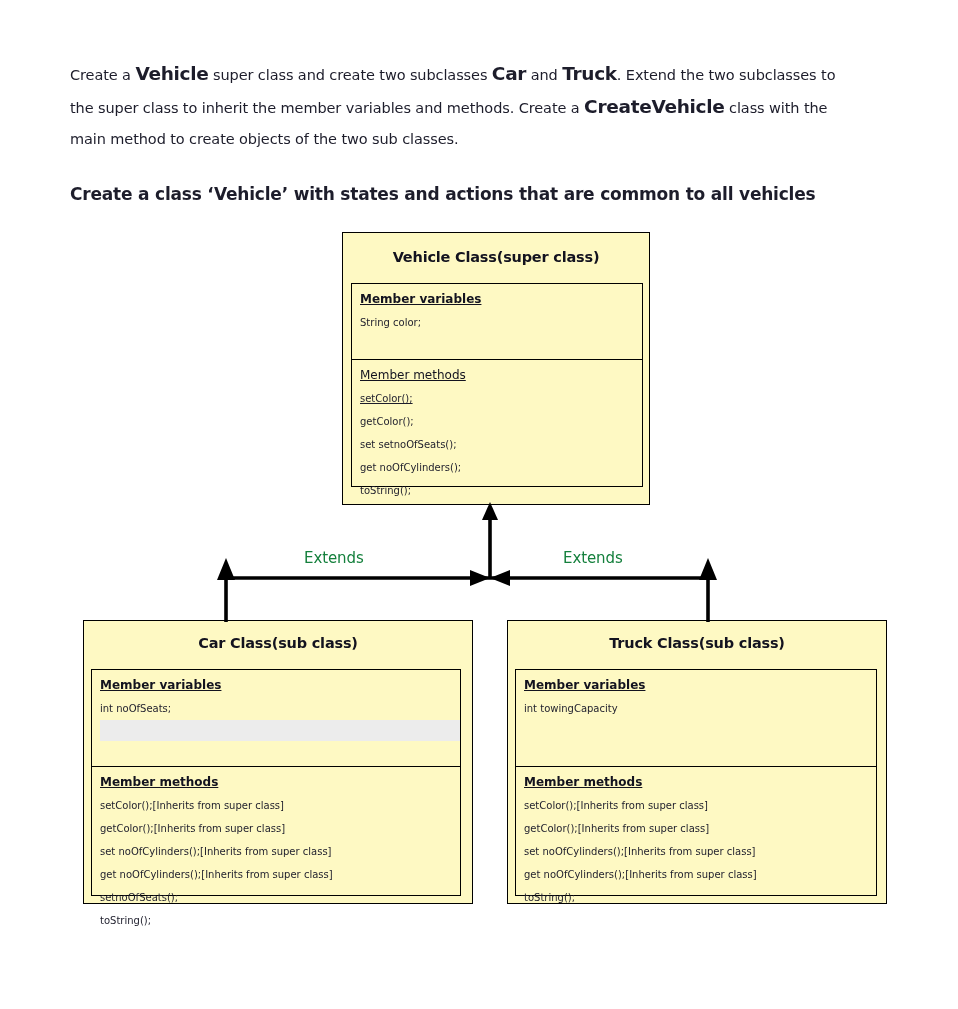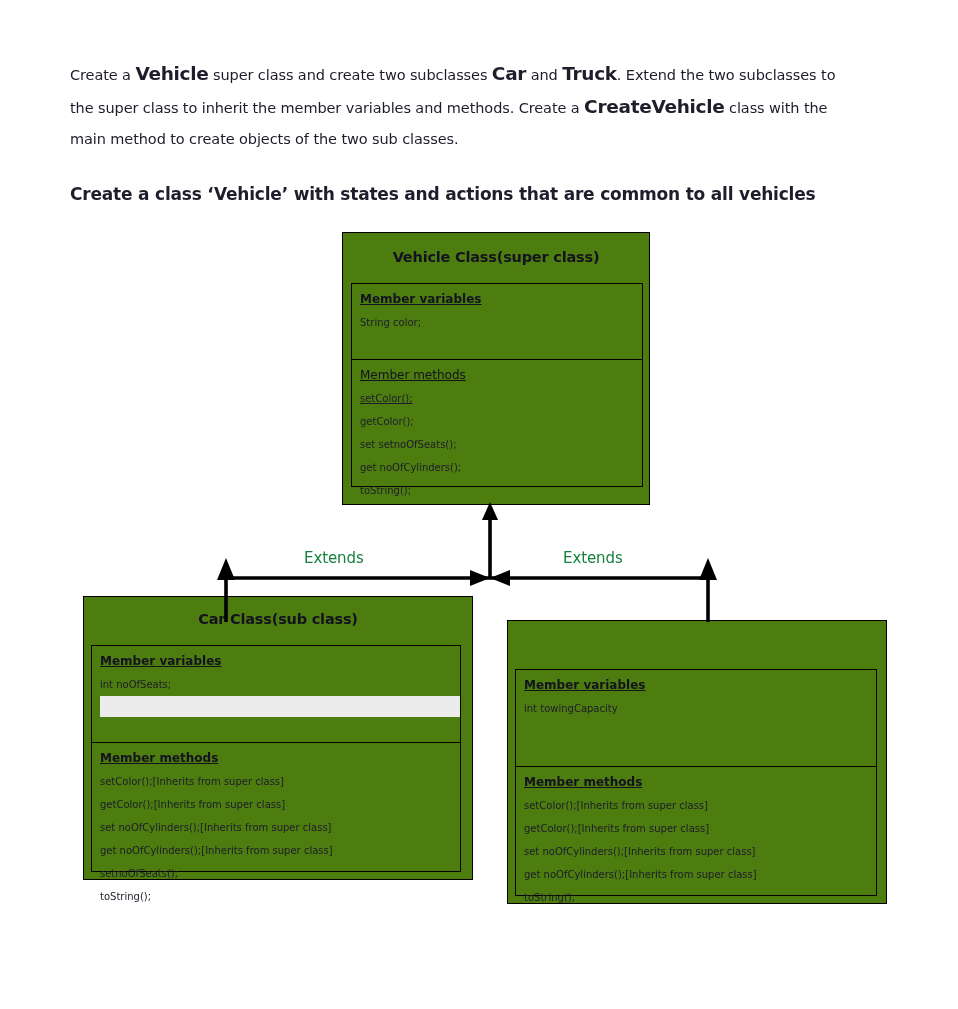--- a/index.html
+++ b/index.html
@@ -40,21 +40,21 @@
   .kw {
     font-weight: bold;
     font-size: 18.5px;
     letter-spacing: -0.3px;
   }
 
   
   .uml-box {
     position: absolute;
     border: 1.6px solid #000000;
-    background: #4d7c0f;
+    background: #fef9c3;
     box-sizing: border-box;
   }
   .uml-title {
     text-align: center;
     font-weight: bold;
     font-size: 14.5px;
     letter-spacing: -0.2px;
     color: #13131f;
   }
   .uml-inner {
@@ -91,21 +91,21 @@
     height: 21px;
   }
   .member.blank { height: 21px; }
 
   
   #vehicle-box { left: 342px; top: 232px; width: 308px; height: 273px; }
   #vehicle-box .uml-title { margin-top: 16px; }
   #vehicle-inner { left: 8px; top: 50px; width: 292px; height: 204px; }
 
   
-  #car-box { left: 83px; top: 596px; width: 390px; height: 284px; }
+  #car-box { left: 83px; top: 620px; width: 390px; height: 284px; }
   #car-box .uml-title { margin-top: 14px; }
   #car-inner { left: 7px; top: 48px; width: 370px; height: 227px; }
 
   
   #truck-box { left: 507px; top: 620px; width: 380px; height: 284px; }
   #truck-box .uml-title { margin-top: 14px; }
   #truck-inner { left: 7px; top: 48px; width: 362px; height: 227px; }
 
   
   #connector {
@@ -167,20 +167,21 @@
         <div class="member">getColor();[Inherits from super class]</div>
         <div class="member">set noOfCylinders();[Inherits from super class]</div>
         <div class="member">get noOfCylinders();[Inherits from super class]</div>
         <div class="member">setnoOfSeats();</div>
         <div class="member">toString();</div>
       </div>
     </div>
 </div>
 
 <div class="uml-box" id="truck-box">
+  <div class="uml-title">Truck  Class(sub class)</div>
   <div class="uml-inner" id="truck-inner">
       <div class="compartment">
         <div class="sec-head bold">Member variables</div>
         <div class="member">int towingCapacity</div>
         <div class="member blank"></div>
       </div>
       <div class="compartment">
         <div class="sec-head bold">Member methods</div>
         <div class="member">setColor();[Inherits from super class]</div>
         <div class="member">getColor();[Inherits from super class]</div>

